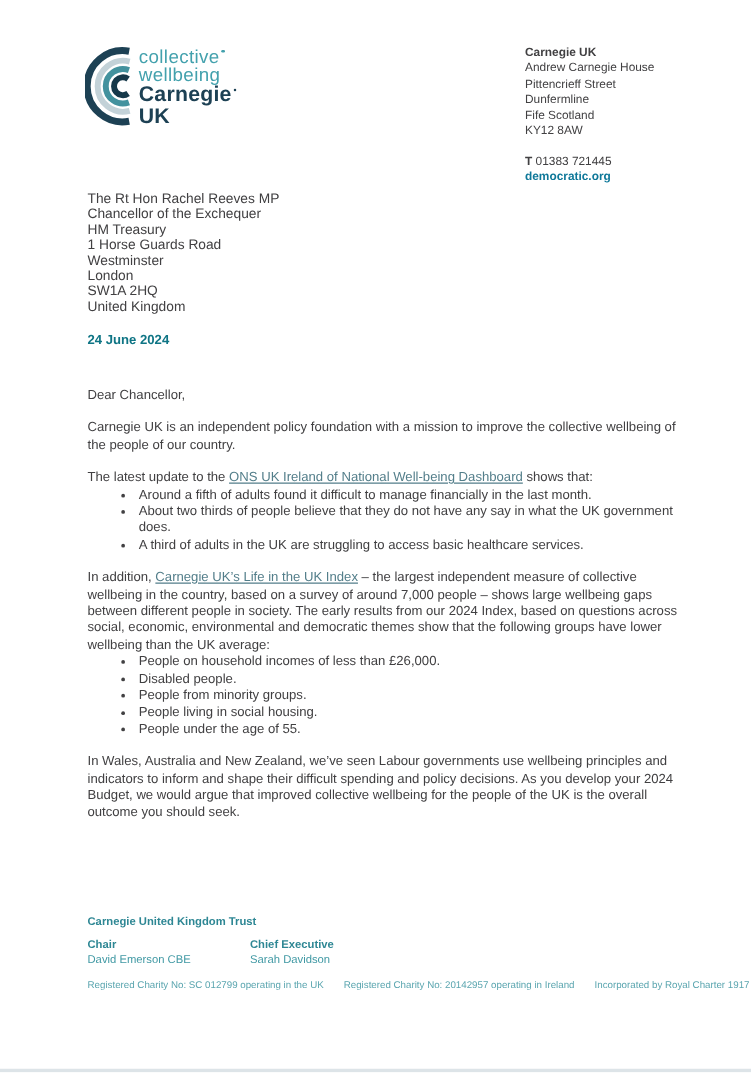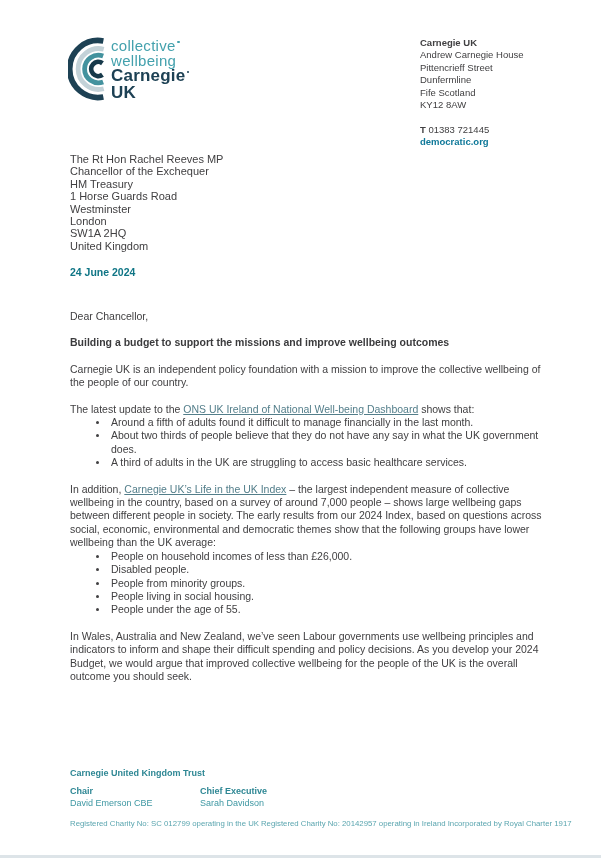--- a/index.html
+++ b/index.html
@@ -37,27 +37,27 @@
   .body-text { position: absolute; left: 70px; top: 310px; width: 476px; font-size: 10.5px; line-height: 13.4px; color: #414042; }
   .body-text p { margin: 0 0 13px 0; }
   .body-text p.lead { margin-bottom: 0; }
   .subject { font-weight: bold; color: #3b3b3d; }
   .body-link { color: #537e8a; text-decoration: underline; cursor: pointer; }
   ul.bullets { margin: 0 0 13px 0; padding-left: 39px; }
   ul.bullets li { padding-left: 2px; }
   ul.bullets li::marker { color: #414042; font-size: 10px; }
 
   
-  .footer { position: absolute; left: 70px; top: 768px; width: 500px; }
+  .footer { position: absolute; left: 70px; top: 732px; width: 500px; }
   .footer-org { font-size: 9px; font-weight: bold; color: #2e8794; margin-bottom: 7px; }
   .footer-row { display: flex; }
   .footer-col1 { width: 130px; }
   .footer-label { font-size: 9px; font-weight: bold; color: #2e8794; line-height: 12px; }
   .footer-name { font-size: 9px; color: #3f98a3; line-height: 12px; }
-  .footer-reg { display: flex; gap: 2px; margin-top: 10px; font-size: 7.8px; color: #5aa5af; white-space: nowrap; }
+  .footer-reg { display: flex; gap: 16px; margin-top: 10px; font-size: 7.8px; color: #5aa5af; white-space: nowrap; }
 
   .page-edge { position: absolute; left: 0; right: 0; bottom: 0; height: 3px; background: #dde4e8; }
 </style>
 </head>
 <body>
 
 <div class="page">
 
   <div class="logo">
     <svg class="logo-mark" width="38" height="66" viewBox="0 0 40 68" fill="none">
@@ -93,21 +93,20 @@
     <div>Westminster</div>
     <div>London</div>
     <div>SW1A 2HQ</div>
     <div>United Kingdom</div>
   </div>
 
   <div class="date">24 June 2024</div>
 
   <div class="body-text">
     <p>Dear Chancellor,</p>
-    <p class="subject">Building a budget to support the missions and improve wellbeing outcomes</p>
     <p>Carnegie UK is an independent policy foundation with a mission to improve the collective wellbeing of the people of our country.</p>
     <p class="lead"><span>The latest update to the </span><a class="body-link">ONS UK Ireland of National Well-being Dashboard</a><span> shows that:</span></p>
     <ul class="bullets">
       <li>Around a fifth of adults found it difficult to manage financially in the last month.</li>
       <li>About two thirds of people believe that they do not have any say in what the UK government does.</li>
       <li>A third of adults in the UK are struggling to access basic healthcare services.</li>
     </ul>
     <p class="lead"><span>In addition, </span><a class="body-link">Carnegie UK’s Life in the UK Index</a><span> – the largest independent measure of collective wellbeing in the country, based on a survey of around 7,000 people – shows large wellbeing gaps between different people in society. The early results from our 2024 Index, based on questions across social, economic, environmental and democratic themes show that the following groups have lower wellbeing than the UK average:</span></p>
     <ul class="bullets">
       <li>People on household incomes of less than £26,000.</li>

